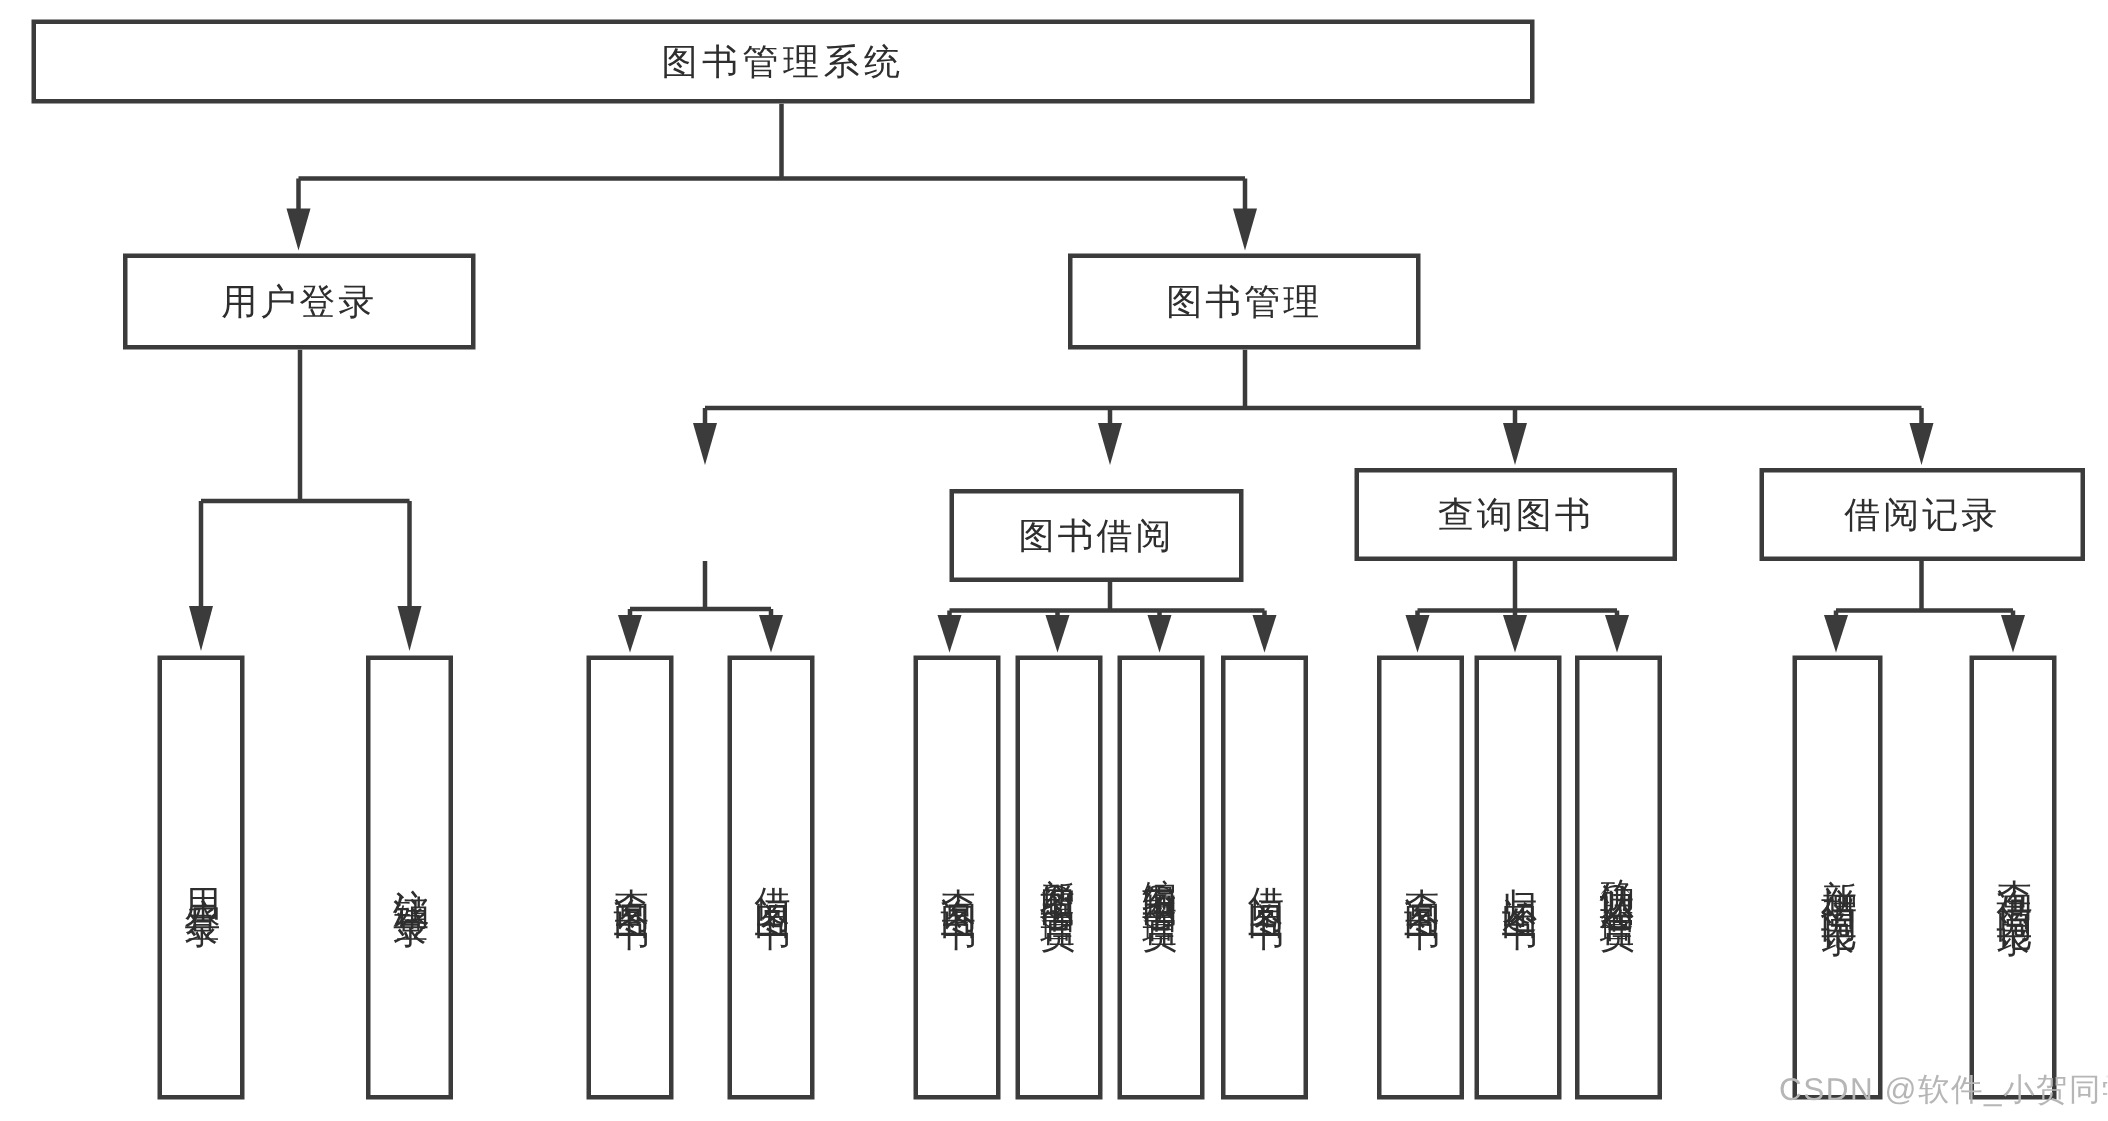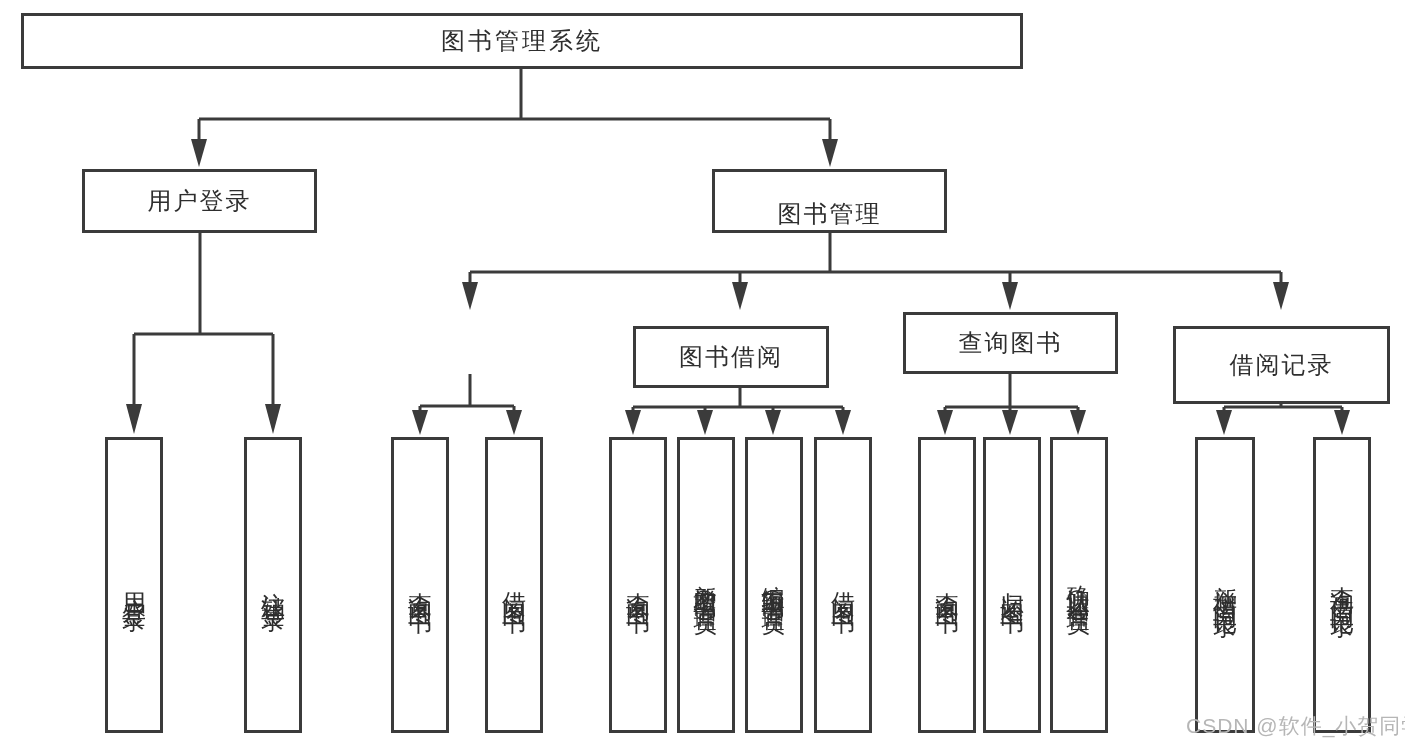--- a/index.html
+++ b/index.html
@@ -21,27 +21,27 @@
     color:#2e2e2e;
   }
   .h-label{font-size:24px;letter-spacing:2px;white-space:nowrap;}
 
   
   #root-box{left:21px;top:13px;width:1002px;height:56px;}
   #root-box .h-label{letter-spacing:3px;font-family:Liberation Mono, monospace;}
 
   
   #l2-user-login{left:82px;top:169px;width:235px;height:64px;}
-  #l2-book-mgmt{left:712px;top:169px;width:235px;height:64px;align-items:flex-end;}
+  #l2-book-mgmt{left:712px;top:169px;width:235px;height:64px;}
 
   
   #l3-new-book{left:363px;top:312px;width:214px;height:62px;}
   #l3-borrow{left:633px;top:326px;width:196px;height:62px;}
   #l3-current{left:903px;top:312px;width:215px;height:62px;}
-  #l3-record{left:1173px;top:312px;width:217px;height:78px;margin-top:14px;}
+  #l3-record{left:1173px;top:312px;width:217px;height:62px;}
 
   
   .leaf{top:437px;width:58px;height:296px;}
   .v-label{
     writing-mode:vertical-rl;
     text-orientation:mixed;
     font-size:24px;
     letter-spacing:6px;
     color:#2e2e2e;
     white-space:nowrap;

